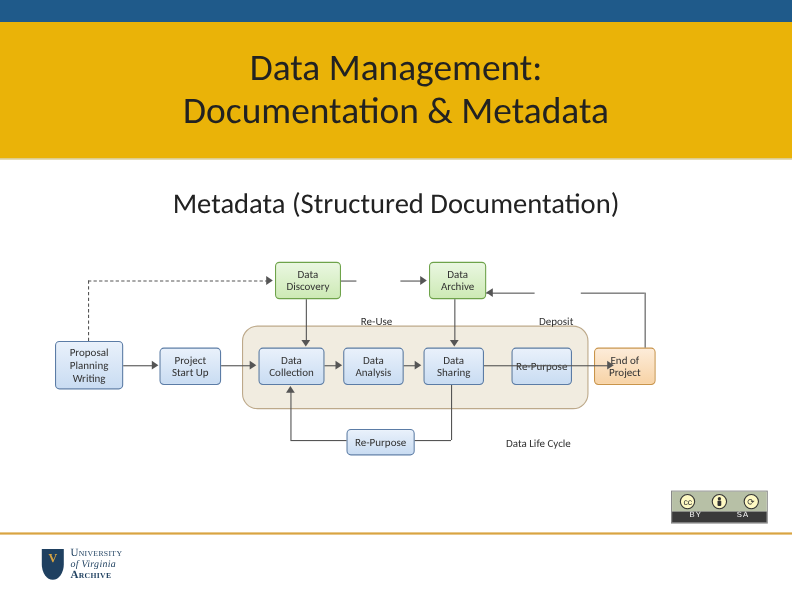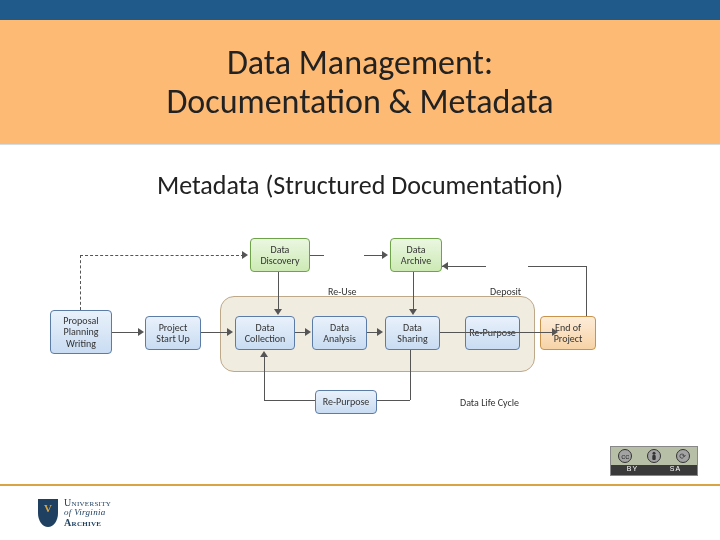--- a/index.html
+++ b/index.html
@@ -1,19 +1,19 @@
 <!DOCTYPE html>
 <html><head>
 <meta charset="utf-8">
 <style>
   * { box-sizing: border-box; margin: 0; padding: 0; }
   html, body { width: 720px; height: 540px; font-family: Calibri, Arial, sans-serif; background: #fff; overflow: hidden; }
   .slide { width: 720px; height: 540px; position: relative; background: #fff; }
   .top-bar { width: 100%; height: 20px; background: #1f5a8a; }
-  .title-area { width: 100%; height: 125px; background: #fdba74; display: flex; align-items: center; justify-content: center; padding: 8px 18px; border-bottom: 1px solid #d4dde4; }
+  .title-area { width: 100%; height: 125px; background: #eab308; display: flex; align-items: center; justify-content: center; padding: 8px 18px; border-bottom: 1px solid #d4dde4; }
   .title-text { font-size: 34px; color: #222; text-align: center; line-height: 1.15; font-weight: 400; }
   .subtitle { font-size: 26px; color: #222; text-align: center; margin-top: 24px; font-weight: 400; }
   .diagram { position: absolute; left: 50px; top: 238px; width: 620px; height: 210px; }
   .box { position: absolute; border: 1px solid #666; border-radius: 4px; font-size: 10px; color: #333; display: flex; align-items: center; justify-content: center; text-align: center; padding: 2px; line-height: 1.15; }
   .blue { background: linear-gradient(#e9f1fb, #c9dcf2); border-color: #5b7ca6; }
   .green { background: linear-gradient(#eaf7e1, #cdeab5); border-color: #6ea34a; }
   .orange { background: linear-gradient(#fdecd9, #f7d3a6); border-color: #c9944a; }
   .labelbox { position: absolute; font-size: 10px; color: #333; margin-top: 35px; }
   .arrow-h { position: absolute; height: 0; border-top: 1.2px solid #555; }
   .arrow-h.dashed { border-top-style: dashed; }
@@ -21,21 +21,21 @@
   .arrow-v.dashed { border-left-style: dashed; }
   .arrow-head-r { position: absolute; width: 0; height: 0; border-top: 4px solid transparent; border-bottom: 4px solid transparent; border-left: 6px solid #555; }
   .arrow-head-d { position: absolute; width: 0; height: 0; border-left: 4px solid transparent; border-right: 4px solid transparent; border-top: 6px solid #555; }
   .arrow-head-u { position: absolute; width: 0; height: 0; border-left: 4px solid transparent; border-right: 4px solid transparent; border-bottom: 6px solid #555; }
   .rounded-group { position: absolute; border: 1.3px solid #bda98a; border-radius: 14px; background: #f1ece0; }
   .cycle-label { position: absolute; font-size: 10px; color: #333; }
   .cc-badge { position: absolute; right: 22px; bottom: 64px; width: 88px; height: 30px; border: 1px solid #888; display: flex; flex-direction: column; font-family: Arial, sans-serif; }
   .cc-top { flex: 1; background: #b7c0a6; display: flex; align-items: center; justify-content: space-around; }
   .cc-bot { height: 10px; background: #3a3a3a; display: flex; color: #fff; font-size: 7px; }
   .cc-bot span { flex: 1; text-align: center; letter-spacing: 1px; }
-  .cc-circ { width: 14px; height: 14px; border-radius: 50%; background: #a3a3a3; border: 1.2px solid #333; display: flex; align-items: center; justify-content: center; font-size: 8px; font-weight: normal; color: #333; }
+  .cc-circ { width: 14px; height: 14px; border-radius: 50%; background: #fef9c3; border: 1.2px solid #333; display: flex; align-items: center; justify-content: center; font-size: 8px; font-weight: normal; color: #333; }
   .bottom-line { position: absolute; left: 0; right: 0; bottom: 54px; height: 2px; background: #d9a441; }
   .uva-logo { position: absolute; left: 22px; bottom: 12px; display: flex; align-items: center; gap: 6px; color: #1f4060; font-family: Georgia, 'Times New Roman', serif; margin-left: 16px; }
   .uva-shield { width: 20px; height: 28px; background: #1f4060; border-bottom-left-radius: 10px 14px; border-bottom-right-radius: 10px 14px; position: relative; }
   .uva-shield::before { content: "V"; position: absolute; top: 3px; left: 0; right: 0; text-align: center; color: #d9a441; font-size: 11px; font-weight: bold; }
   .uva-text { font-size: 10px; line-height: 1.05; letter-spacing: 0.3px; }
   .uva-text .l1 { font-variant: small-caps; }
   .uva-text .l2 { font-style: italic; font-size: 9px; }
   .uva-text .l3 { font-variant: small-caps; font-weight: bold; }
 </style>
 </head>

